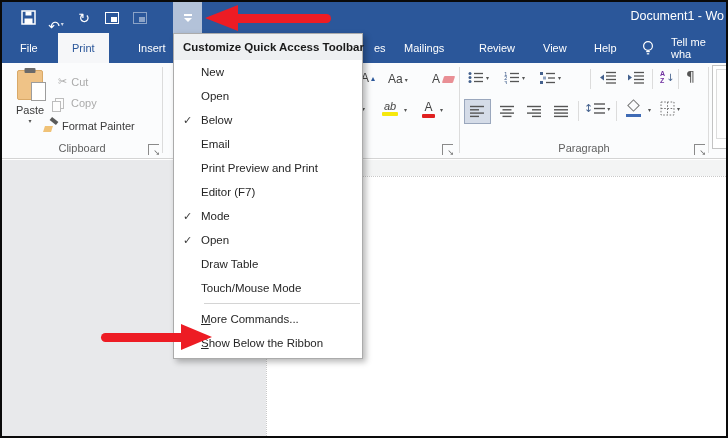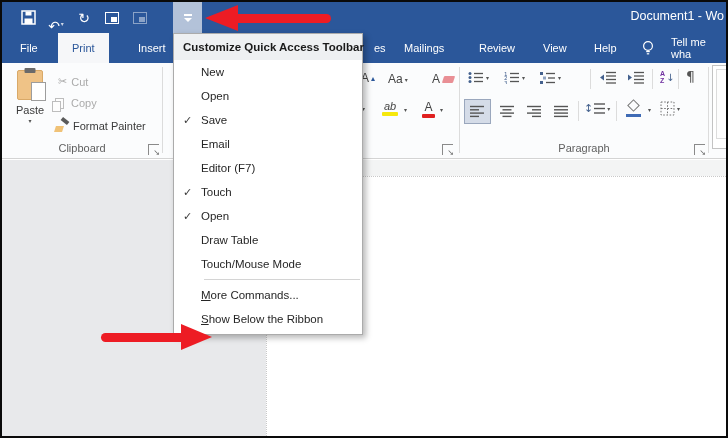--- a/index.html
+++ b/index.html
@@ -53,21 +53,21 @@
   .paste-btn{position:absolute;left:8px;top:5px;width:40px;height:70px;display:flex;flex-direction:column;align-items:center;}
   .clip-ic{position:relative;width:26px;height:30px;background:#efc387;border:1px solid #d9a968;border-radius:2px;margin-top:2px;}
   .clip-ic .clip{position:absolute;left:50%;transform:translateX(-50%);top:-3px;width:11px;height:5px;background:#6a6a6a;border-radius:1px;}
   .clip-ic .paper{position:absolute;right:-4px;bottom:-2px;width:15px;height:19px;background:#fff;border:1px solid #9d9d9d;}
   .paste-lbl{margin-top:4px;color:#3b3b3b;}
   .paste-caret{font-size:6px;color:#555;margin-top:1px;}
   .clip-row{position:absolute;display:flex;align-items:center;gap:4px;white-space:nowrap;}
   .gray-cmd{color:#ababab;}
   .cut-row{left:56px;top:12px;}
   .copy-row{left:53px;top:34px;}
-  .fp-row{left:53px;top:56px;color:#3b3b3b;}
+  .fp-row{left:42px;top:56px;color:#3b3b3b;}
   .ic-copy{position:relative;width:9px;height:11px;border:1px solid #bdbdbd;background:#fdfdfd;margin-right:3px;}
   .ic-copy i{position:absolute;left:-4px;top:2px;width:9px;height:11px;border:1px solid #bdbdbd;background:#fdfdfd;display:block;}
   .ic-brush{position:relative;width:14px;height:13px;display:inline-block;}
   .ic-brush u{position:absolute;left:0;bottom:0;width:8px;height:6px;background:#f0c277;transform:skewX(-18deg);display:block;}
   .ic-brush s{position:absolute;right:0;top:0;width:8px;height:4px;background:#5a5a5a;transform:rotate(38deg);display:block;}
 
   .rbtn{position:absolute;display:flex;align-items:center;gap:2px;color:#444;}
   .caret{font-size:6px;color:#555;}
   .underbar{display:inline-block;height:3.5px;border-radius:1px;}
   .fg-grow{left:359px;top:8px;font-size:12px;}
@@ -382,33 +382,37 @@
         <div class="menu-item">
           <span class="menu-check"></span>
           <span class="menu-label">New</span>
         </div>
         <div class="menu-item">
           <span class="menu-check"></span>
           <span class="menu-label">Open</span>
         </div>
         <div class="menu-item">
           <span class="menu-check">✓</span>
-          <span class="menu-label">Save</span>
+          <span class="menu-label">Below</span>
         </div>
         <div class="menu-item">
           <span class="menu-check"></span>
           <span class="menu-label">Email</span>
         </div>
         <div class="menu-item">
           <span class="menu-check"></span>
+          <span class="menu-label">Print Preview and Print</span>
+        </div>
+        <div class="menu-item">
+          <span class="menu-check"></span>
           <span class="menu-label">Editor (F7)</span>
         </div>
         <div class="menu-item">
           <span class="menu-check">✓</span>
-          <span class="menu-label">Touch</span>
+          <span class="menu-label">Mode</span>
         </div>
         <div class="menu-item">
           <span class="menu-check">✓</span>
           <span class="menu-label">Open</span>
         </div>
         <div class="menu-item">
           <span class="menu-check"></span>
           <span class="menu-label">Draw Table</span>
         </div>
         <div class="menu-item">

